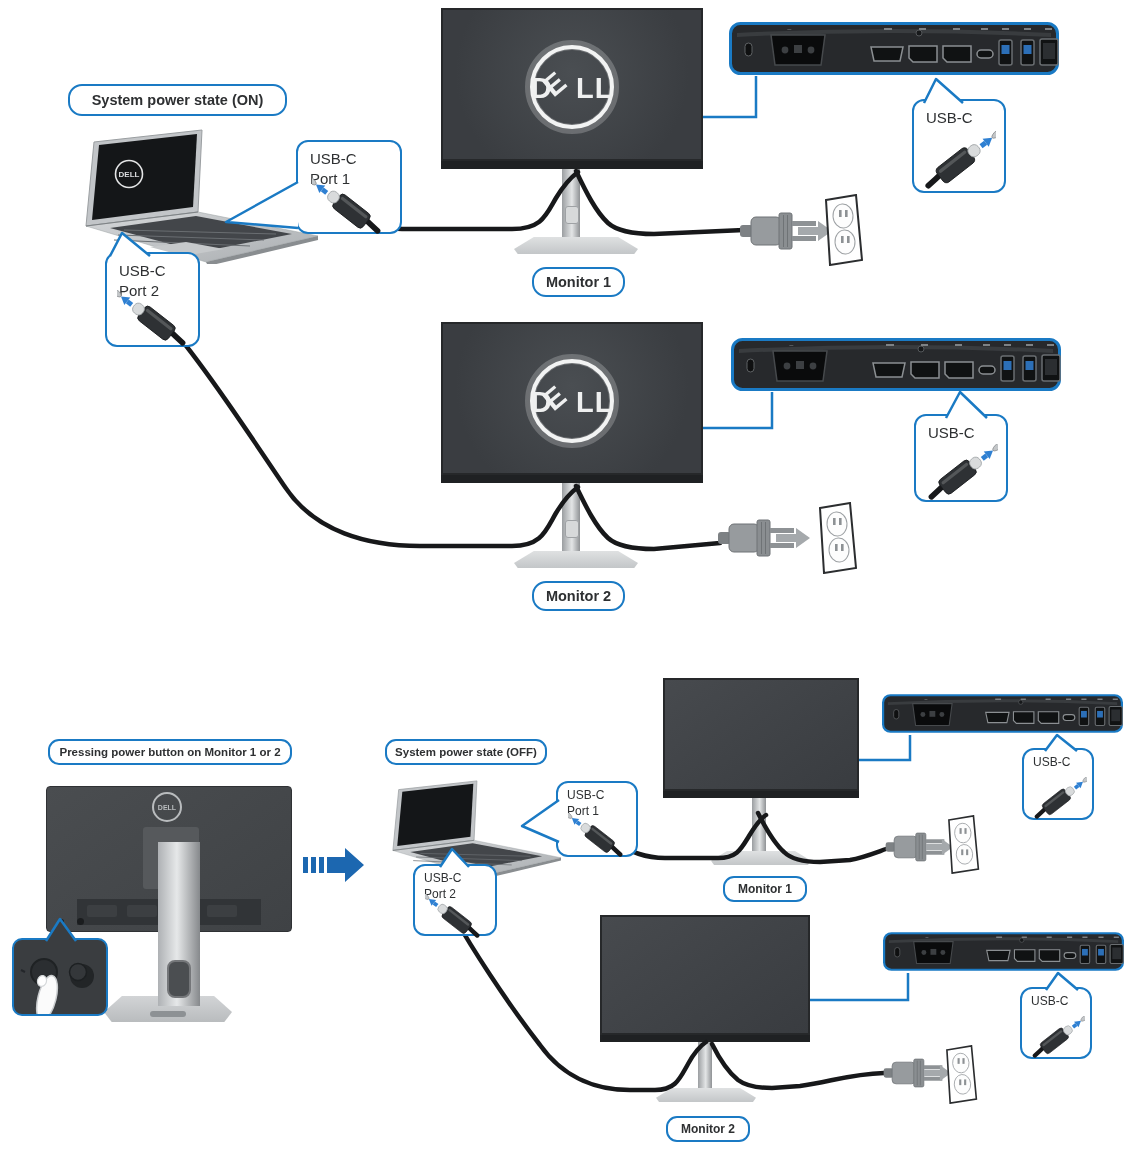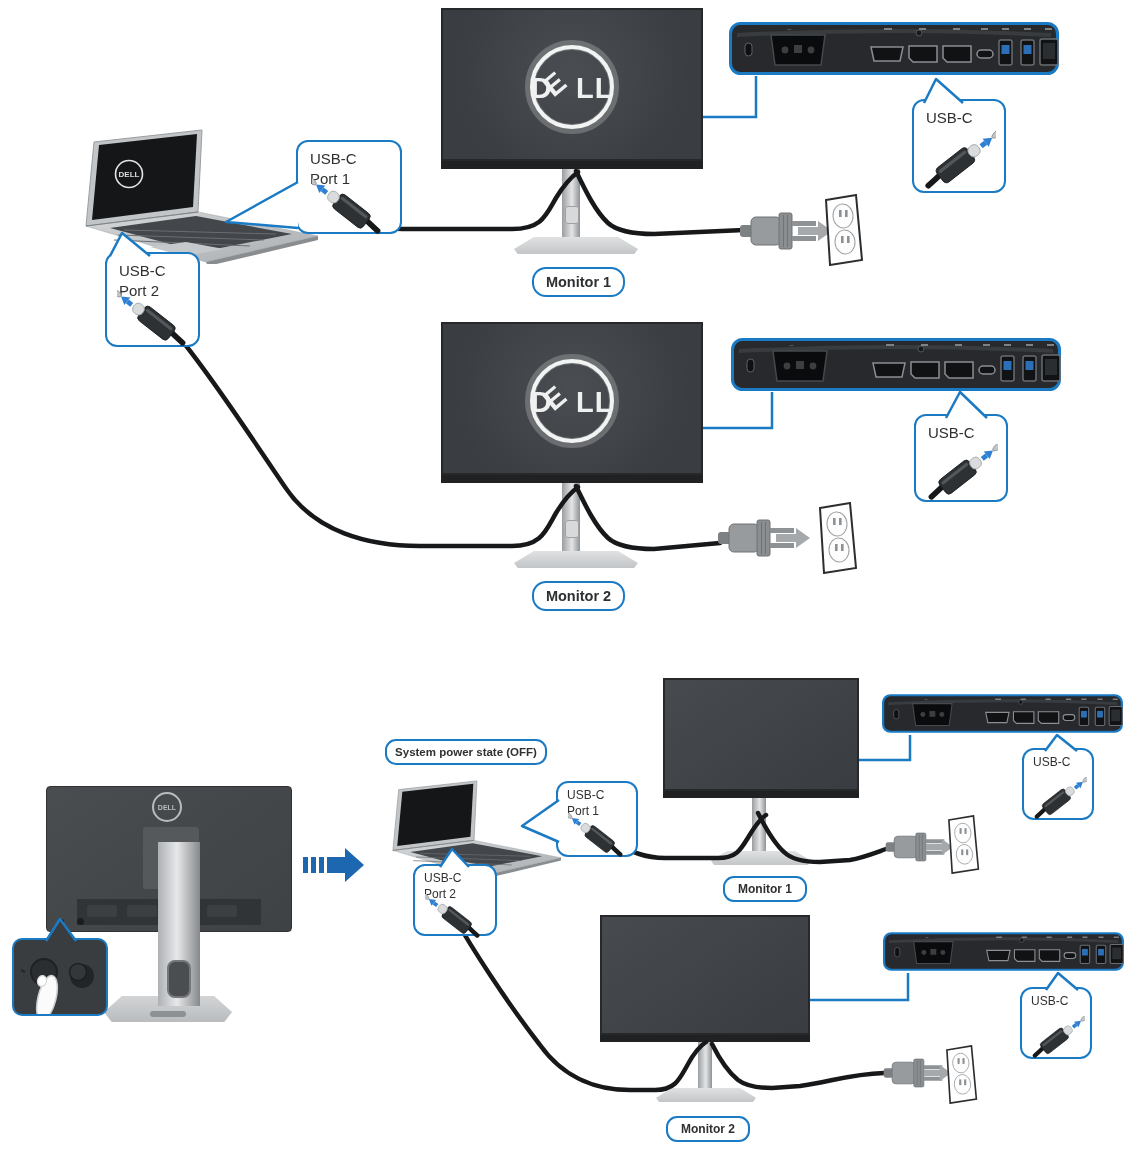--- a/index.html
+++ b/index.html
@@ -157,20 +157,23 @@
 
       <g id="trans-arrow" fill="#1c67b0">
         <rect x="0" y="12" width="5" height="16"></rect>
         <rect x="8" y="12" width="5" height="16"></rect>
         <rect x="16" y="12" width="5" height="16"></rect>
         <polygon points="24,12 42,12 42,3 61,20 42,37 42,28 24,28"></polygon>
       </g>
     </defs>
   </svg>
 
+  <div class="pill lg" style="left:68px;top:84px;width:215px;height:28px;">
+    <span>System power state (ON)</span>
+  </div>
 
   <svg class="abs" style="left:80px;top:126px;z-index:1;" width="240" height="138" viewBox="0 0 240 138">
     <use href="#laptop"></use>
   </svg>
   <svg class="abs" style="left:113px;top:158px;z-index:2;" width="32" height="32" viewBox="0 0 32 32">
     <circle cx="16" cy="16" r="13.5" fill="none" stroke="#e4e5e6" stroke-width="1.6"></circle>
     <text x="16" y="19" text-anchor="middle" font-size="8" font-weight="bold" fill="#dcdde0">DELL</text>
   </svg>
 
   <div class="screen" style="left:441px;top:8px;width:262px;height:153px;"></div>
@@ -260,20 +263,23 @@
   <svg class="abs z6" style="left:716px;top:516px;" width="80" height="44" viewBox="0 0 80 44">
       <use href="#plug-r"></use>
     </svg>
   <svg class="abs z6" style="left:776px;top:528px;" width="34" height="20" viewBox="0 0 34 20">
       <use href="#gray-arrow"></use>
     </svg>
   <svg class="abs z6" style="left:814px;top:502px;" width="44" height="72" viewBox="0 0 44 72">
       <use href="#outlet"></use>
     </svg>
 
+  <div class="pill sm" style="left:48px;top:739px;width:240px;height:22px;">
+    <span>Pressing power button on Monitor 1 or 2</span>
+  </div>
 
   <div class="rearmon" style="left:46px;top:786px;width:244px;height:144px;">
     <div class="vesa" style="left:96px;top:40px;width:56px;height:62px;"></div>
     <div class="rstrip" style="left:30px;top:112px;width:184px;height:26px;">
       <div class="rcover" style="left:10px;top:6px;width:30px;height:12px;"></div>
       <div class="rcover" style="left:50px;top:6px;width:30px;height:12px;"></div>
       <div class="rcover" style="left:90px;top:6px;width:30px;height:12px;"></div>
       <div class="rcover" style="left:130px;top:6px;width:30px;height:12px;"></div>
     </div>
     <div class="rdot" style="left:12px;top:132px;width:5px;height:5px;"></div>

